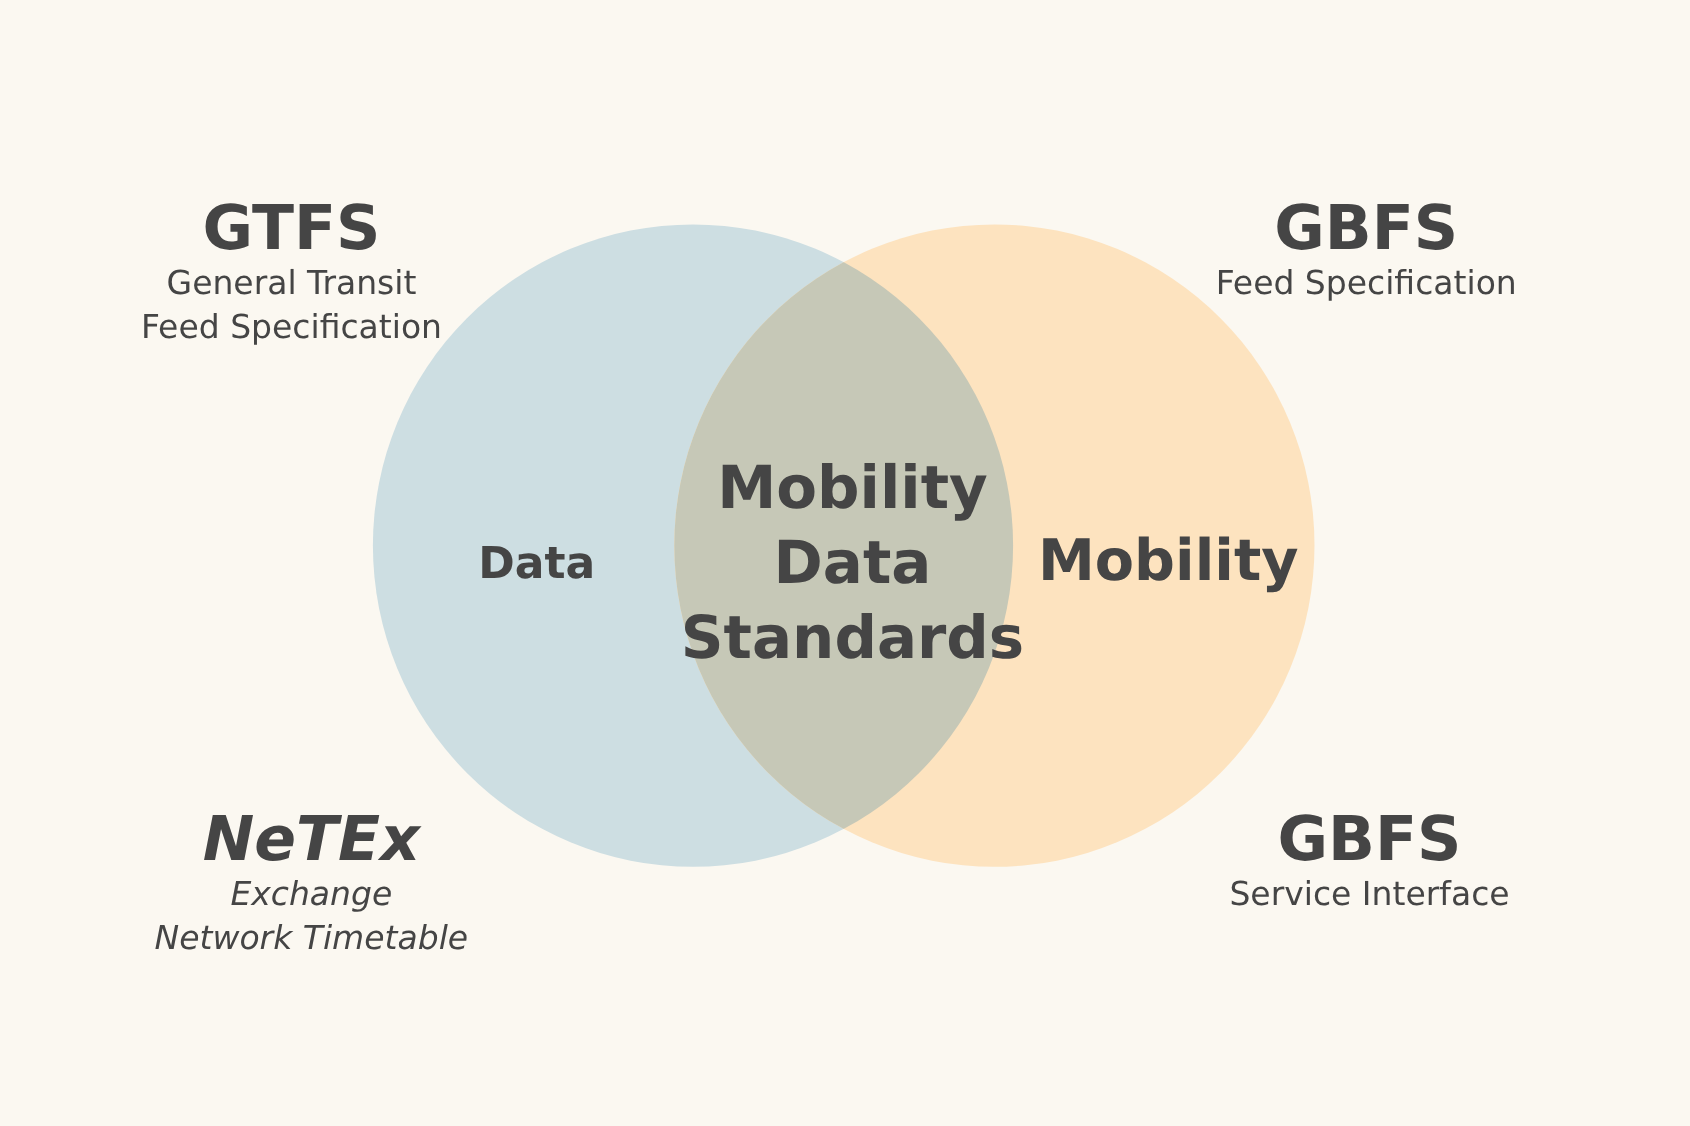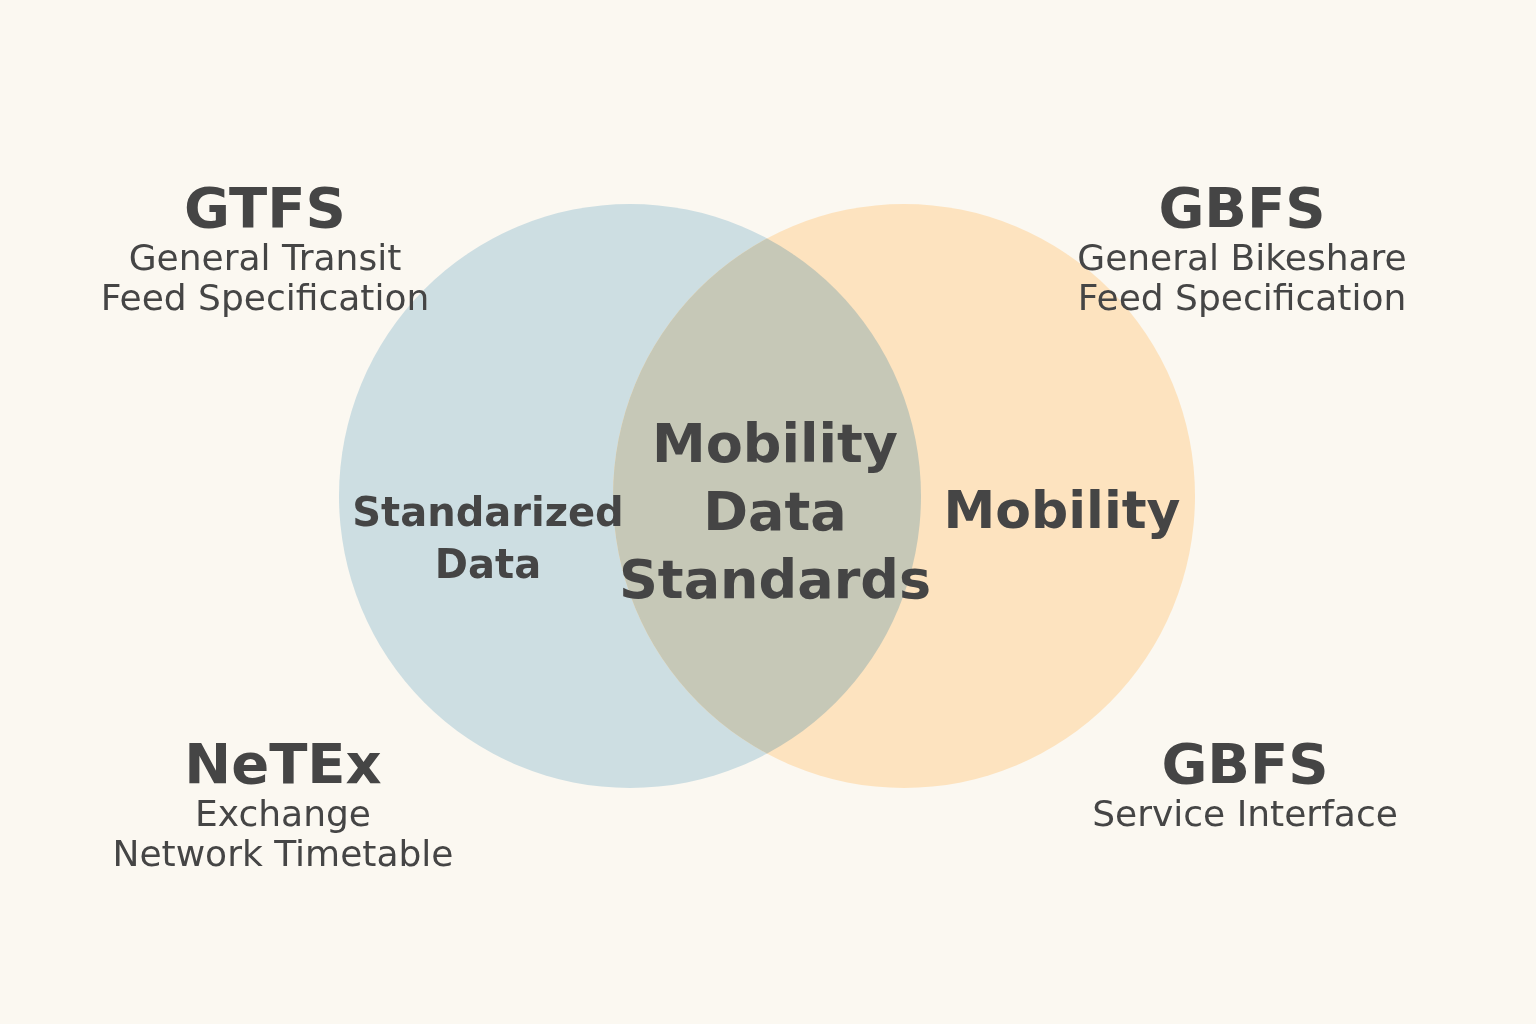--- a/index.html
+++ b/index.html
@@ -4,61 +4,59 @@
 <style>
   html, body { margin:0; padding:0; }
   body { width:1536px; height:1024px; background:#fbf8f1; position:relative; overflow:hidden;
          font-family:"DejaVu Sans", "Liberation Sans", sans-serif; color:#454545; }
   .circle { position:absolute; border-radius:50%; }
   .c-left { left:339px; top:204px; width:582px; height:584px; background:#cddee2; }
   .c-right { left:613px; top:204px; width:582px; height:584px; background:#fde3bf; }
   .overlap { position:absolute; left:0; top:0; }
   .label { position:absolute; text-align:center; transform:translateX(-50%); white-space:nowrap;margin-top:36px; }
   .title { font-weight:bold; font-size:56px; line-height:60px; letter-spacing:0px; }
-  .sub { font-size:36px; line-height:40px; }
+  .sub { font-size:30px; line-height:40px; }
   .inner { font-weight:bold; }
 </style>
 </head>
 <body>
 
 <div class="circle c-left"></div>
 <div class="circle c-right"></div>
 <svg class="overlap" width="1536" height="1024">
   <defs>
     <clipPath id="clipL">
         <ellipse cx="630" cy="496" rx="291" ry="292"></ellipse>
       </clipPath>
   </defs>
   <ellipse cx="904" cy="496" rx="291" ry="292" fill="#c6c8b7" clip-path="url(#clipL)"></ellipse>
 </svg>
 
 <div class="label inner" style="left:488px; top:450px; font-size:40px; line-height:52px;">
-  <div>Standarized</div>
   <div>Data</div>
 </div>
 <div class="label inner" style="left:775px; top:374px; font-size:54px; line-height:68px;">
   <div>Mobility</div>
   <div>Data</div>
   <div>Standards</div>
 </div>
 <div class="label inner" style="left:1062px; top:442px; font-size:52px; line-height:64px;">
   <div>Mobility</div>
 </div>
 
 <div class="label" style="left:265px; top:142px;">
   <div class="title">GTFS</div>
   <div class="sub">General Transit</div>
   <div class="sub">Feed Specification</div>
 </div>
 <div class="label" style="left:1242px; top:142px;">
   <div class="title">GBFS</div>
-  <div class="sub">General Bikeshare</div>
   <div class="sub">Feed Specification</div>
 </div>
-<div class="label" style="left:283px; top:698px;">
+<div class="label" style="left:283px; top:698px;font-style:italic;">
   <div class="title">NeTEx</div>
   <div class="sub">Exchange</div>
   <div class="sub">Network Timetable</div>
 </div>
 <div class="label" style="left:1245px; top:698px;">
   <div class="title">GBFS</div>
   <div class="sub">Service Interface</div>
 </div>
 
 </body></html>

